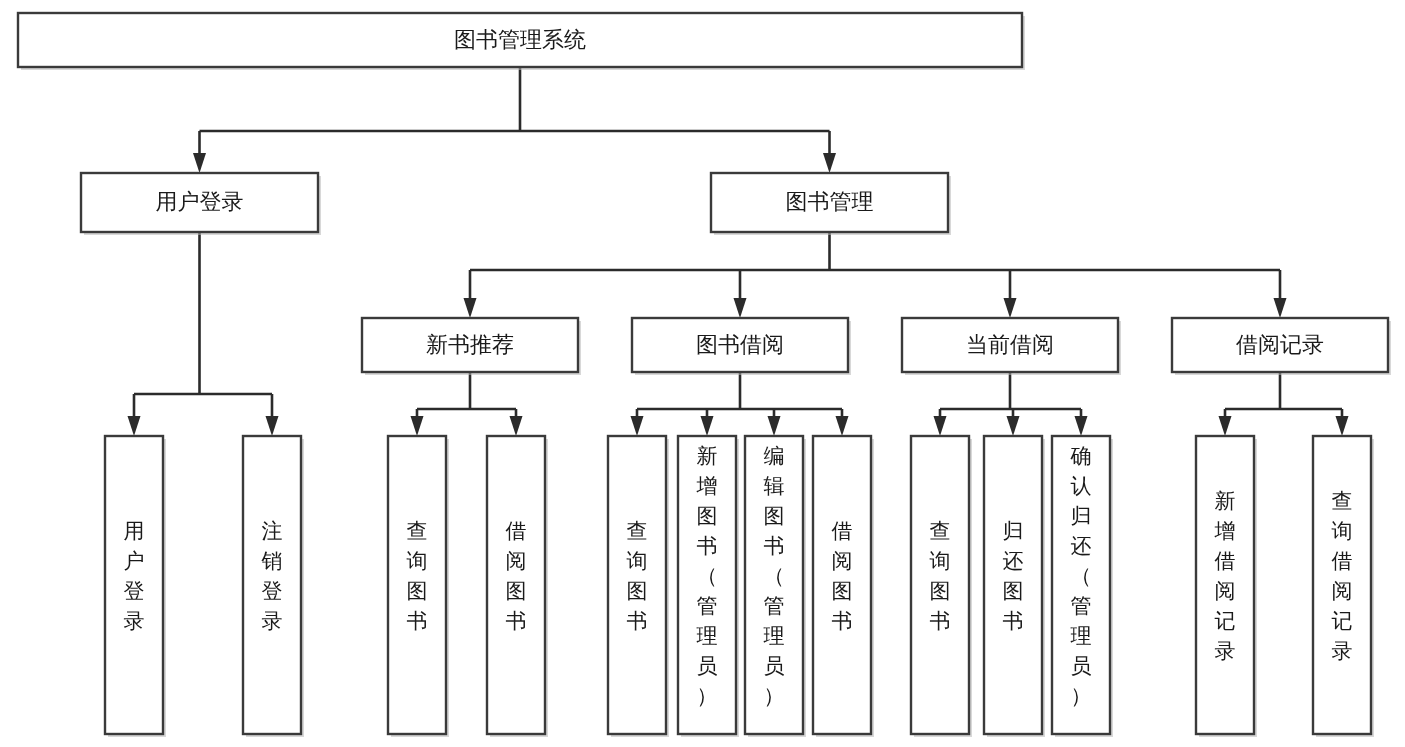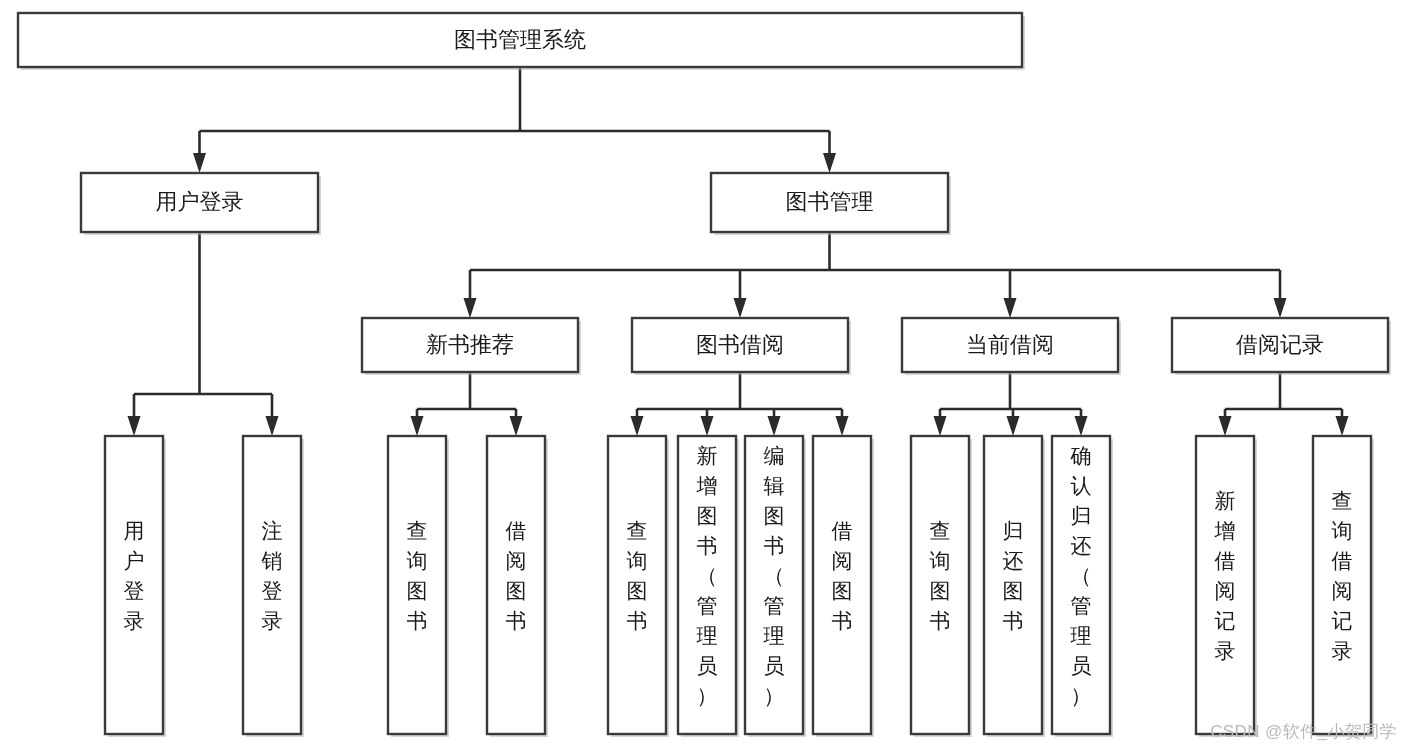--- a/index.html
+++ b/index.html
@@ -225,14 +225,13 @@
           <rect x="1196" y="436" width="58" height="298" class="node-rect"></rect>
           <text x="1225" y="0" class="node-label-v"><tspan x="1225" y="508">新</tspan><tspan x="1225" y="538">增</tspan><tspan x="1225" y="568">借</tspan><tspan x="1225" y="598">阅</tspan><tspan x="1225" y="628">记</tspan><tspan x="1225" y="658">录</tspan></text>
         </g>
         <g>
           <rect x="1316" y="439" width="58" height="298" class="node-shadow"></rect>
           <rect x="1313" y="436" width="58" height="298" class="node-rect"></rect>
           <text x="1342" y="0" class="node-label-v"><tspan x="1342" y="508">查</tspan><tspan x="1342" y="538">询</tspan><tspan x="1342" y="568">借</tspan><tspan x="1342" y="598">阅</tspan><tspan x="1342" y="628">记</tspan><tspan x="1342" y="658">录</tspan></text>
         </g>
       </g>
   </svg>
-  <div class="watermark-text">CSDN @软件_小贺同学</div>
 </div>
 
 </body></html>

